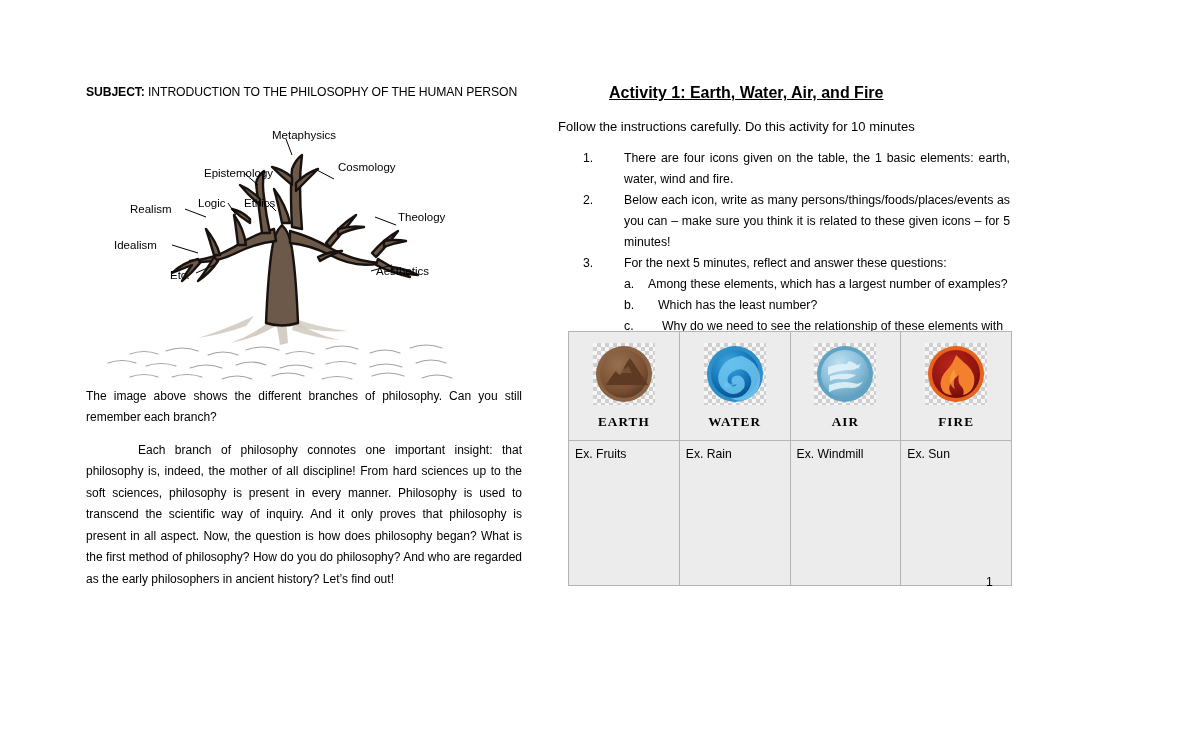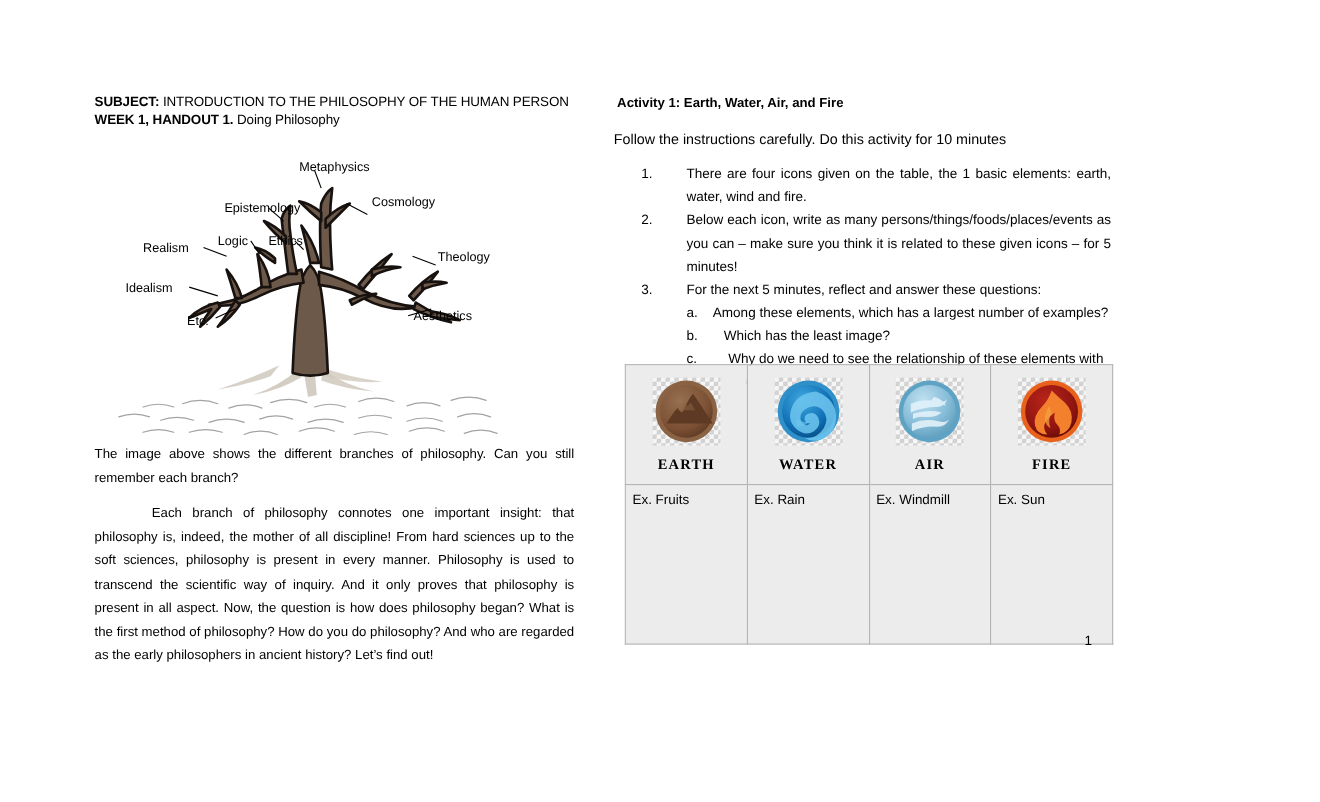--- a/index.html
+++ b/index.html
@@ -61,24 +61,26 @@
     font-size: 12px;
     line-height: 21.5px;
     text-align: justify;
     margin: 0;
   }
   .body-p.first { margin-top: 0; }
   .body-p.indent { text-indent: 52px; margin-top: 11px; }
 
   
   .activity-title {
-    font-size: 12px;
+    font-size: 16px;
     font-weight: bold;
+    text-decoration: underline;
     display: inline-block;
     padding-left: 3px;
+    margin-left: 48px;
   }
   .follow-line {
     font-size: 13px;
     line-height: 19px;
     margin-top: 15px;
   }
 
   ol.steps {
     list-style: none;
     margin: 12px 0 0 0;
@@ -178,23 +180,20 @@
 </style>
 </head>
 <body>
 
 <div class="page">
 
   <div class="col-left">
 
     <div class="hdr-line">
       <b>SUBJECT:</b><span> INTRODUCTION TO THE PHILOSOPHY OF THE HUMAN PERSON</span>
-    </div>
-    <div class="hdr-line">
-      <b>WEEK 1, HANDOUT 1.</b><span> Doing Philosophy</span>
     </div>
 
     <div class="tree-fig">
       <svg width="436" height="275" viewBox="0 0 436 275">
 
         <g stroke="#a3a3a3" stroke-width="1.1" fill="none" stroke-linecap="round">
           <path d="M44 243 q14 -5 28 0"></path>
           <path d="M80 240 q16 -6 32 0"></path>
           <path d="M122 244 q15 -6 30 0"></path>
           <path d="M160 239 q17 -6 33 0"></path>
@@ -317,21 +316,21 @@
       <li>
         <span class="num">3.</span>
         <span>For the next 5 minutes, reflect and answer these questions:</span>
         <ul class="sub-list">
           <li>
             <span class="slet">a.</span>
             <span>Among these elements, which has a largest number of examples?</span>
           </li>
           <li class="wide">
             <span class="slet">b.</span>
-            <span>Which has the least image?</span>
+            <span>Which has the least number?</span>
           </li>
           <li class="wide2">
             <span class="slet">c.</span>
             <span>Why do we need to see the relationship of these elements with all other things?</span>
           </li>
         </ul>
       </li>
     </ol>
   </div>
 

